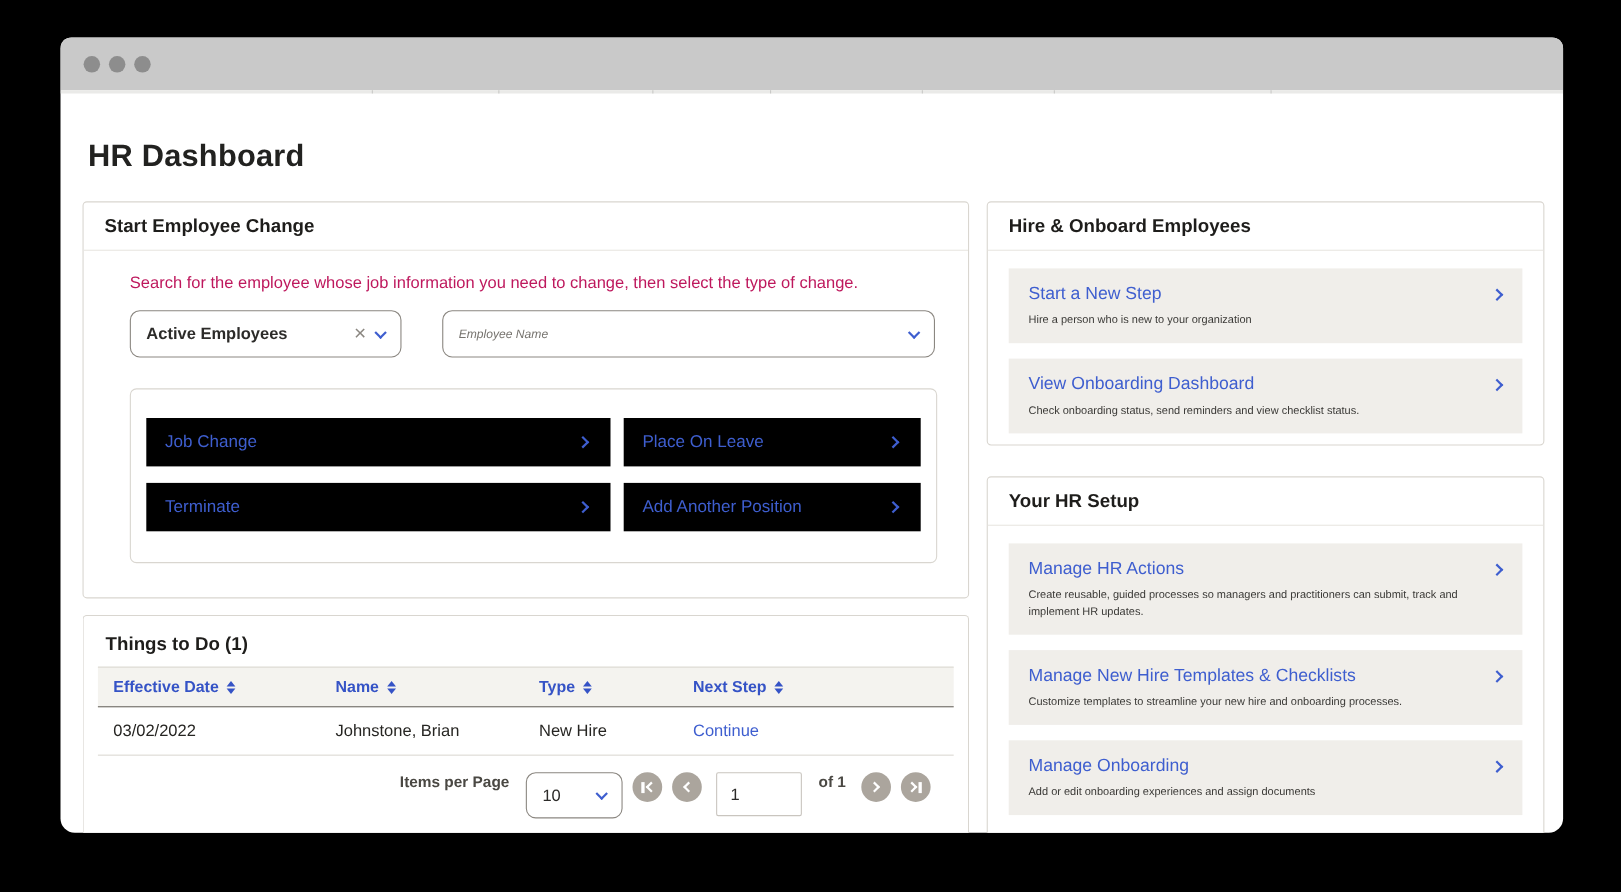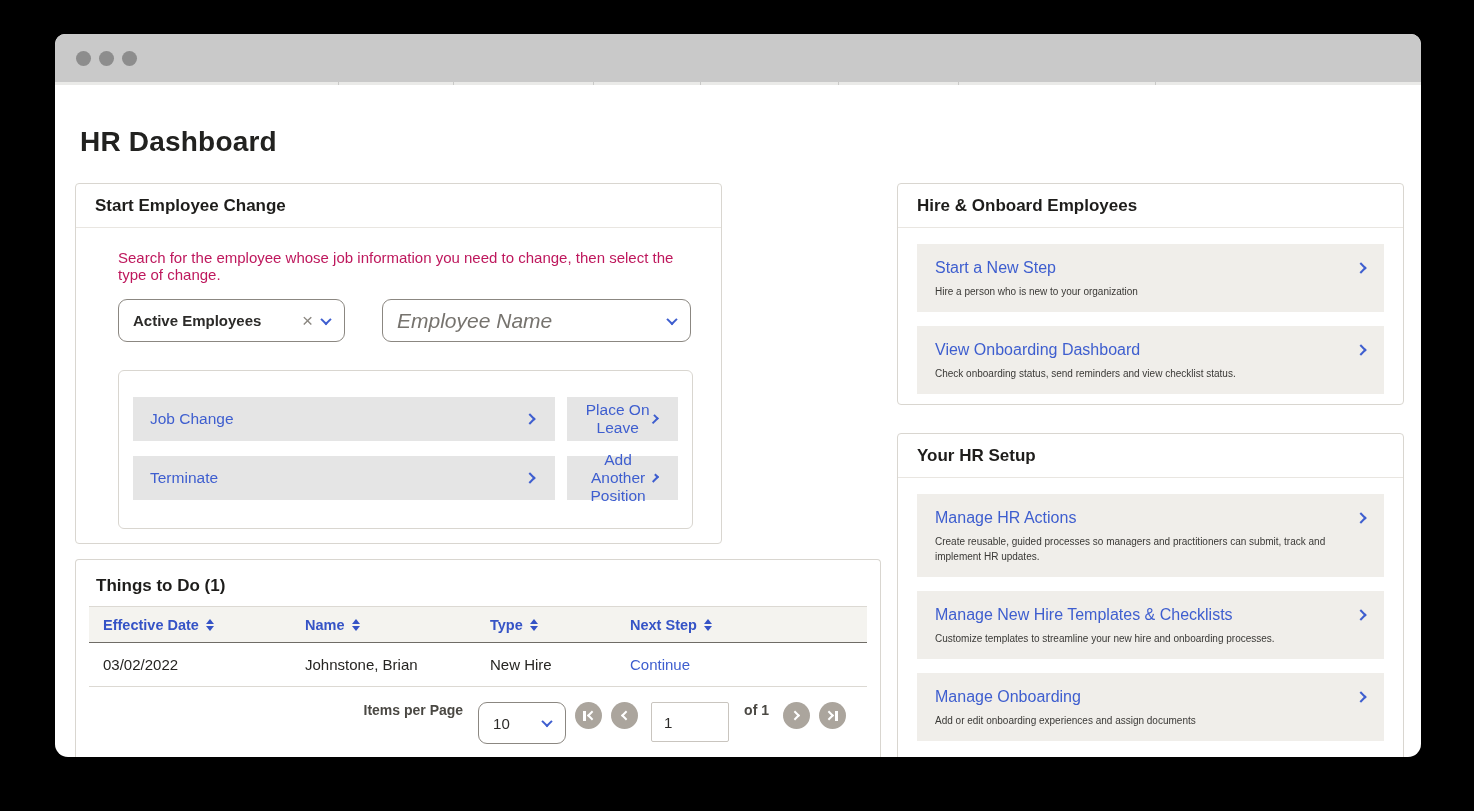--- a/index.html
+++ b/index.html
@@ -27,48 +27,48 @@
 
   .panel{
     position:absolute; background:#fff; border:1px solid #d9d6d0; border-radius:4px;
   }
   .panel-header{
     padding:12px 19px 11px; font-size:17px; font-weight:bold; color:#1e1d1b;
     border-bottom:1px solid #e9e6e1;
   }
 
   
-  #panel-sec{ left:20px; top:149px; width:647px; height:361px; }
+  #panel-sec{ left:20px; top:149px; width:806px; height:361px; }
   .instruction{ margin:21px 30px 0 42px; font-size:15px; color:#be185d; }
   .selects-row{ display:flex; gap:37px; margin:16px 30px 0 42px; }
   .select-box{
     height:43px; border:1.5px solid #8b8781; border-radius:9px; background:#fff;
     display:flex; align-items:center; padding:0 14px; cursor:pointer;
   }
   .filter-select{ width:247px; justify-content:space-between; }
   .filter-value{ font-size:15px; font-weight:bold; color:#2c2b29; }
   .select-right{ display:flex; align-items:center; gap:9px; }
   .clear-x{ color:#8b8781; font-size:19px; line-height:1; cursor:pointer; }
   .employee-box{ flex:1; justify-content:space-between; }
   .employee-input{
-    border:none; outline:none; flex:1; font-size:21px; color:#2c2b29; background:transparent;
+    border:none; outline:none; flex:1; font-size:11px; color:#2c2b29; background:transparent;
     font-family:"Liberation Sans","DejaVu Sans",sans-serif;
   }
   .employee-input::placeholder{ font-style:italic; color:#76736e; opacity:1; }
 
   .chev{ display:inline-block; width:8px; height:8px; border-top:2.2px solid #3e5ecf; border-right:2.2px solid #3e5ecf; }
   .chev-down{ transform:rotate(135deg) translate(-1px,1px); }
   .chev-right{ transform:rotate(45deg); }
 
   .actions-container{
     margin:28px 28px 0 42px; border:1px solid #d9d6d0; border-radius:6px; padding:26px 14px 28px;
   }
   .actions-grid{ display:grid; grid-template-columns:422px 1fr; column-gap:12px; row-gap:15px; }
   .action-btn{
-    height:44px; background:#e5e5e5; border:none; display:flex; align-items:center; justify-content:space-between;
+    height:44px; background:#000000; border:none; display:flex; align-items:center; justify-content:space-between;
     padding:0 21px 0 17px; font-size:15.5px; color:#3e5ecf; cursor:pointer;
     font-family:"Liberation Sans","DejaVu Sans",sans-serif;
   }
 
   
   #panel-ttd{ left:20px; top:525px; width:806px; height:300px; border-bottom:none; }
   .ttd-title{ padding:16px 20px 10px; font-size:17px; font-weight:bold; color:#1e1d1b; }
   .ttd-table{ margin:0 13px; }
   .t-grid{ display:grid; grid-template-columns:202px 185px 140px 1fr; align-items:center; padding-left:14px; }
   .t-header{

